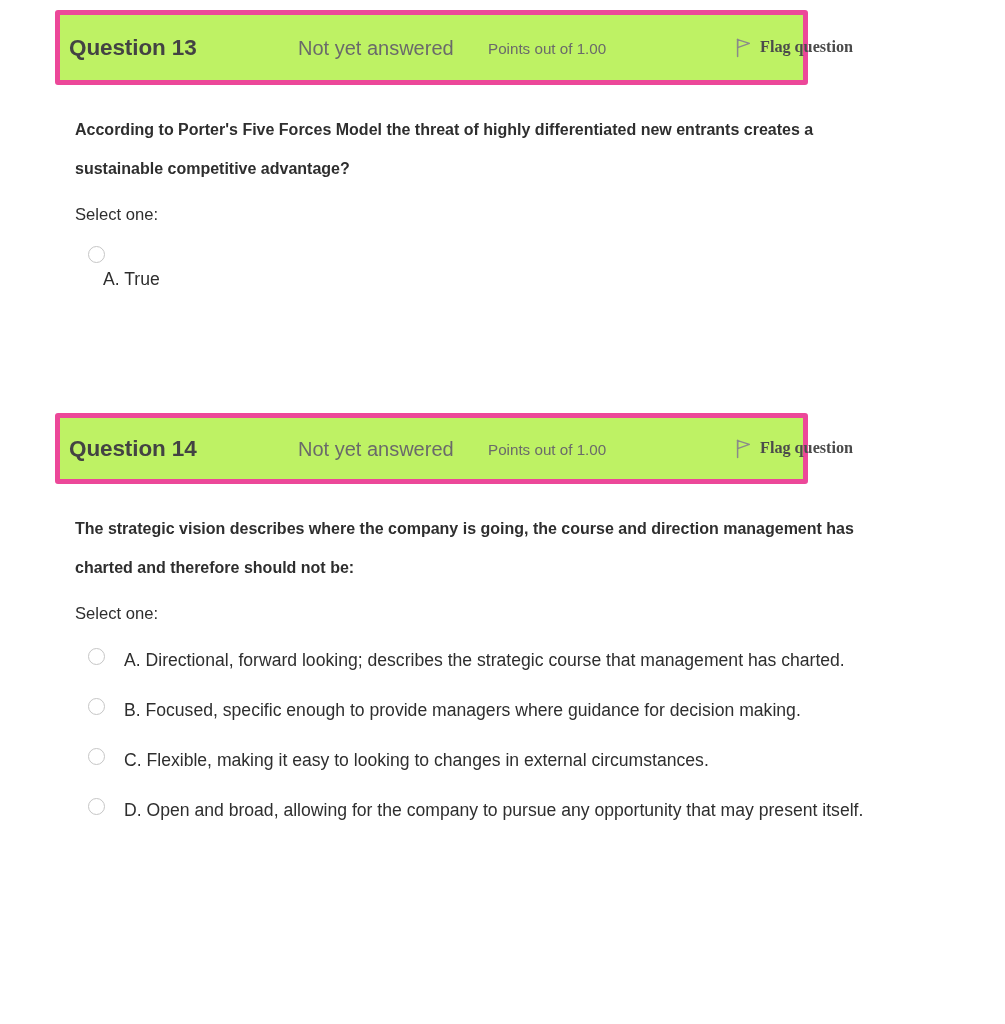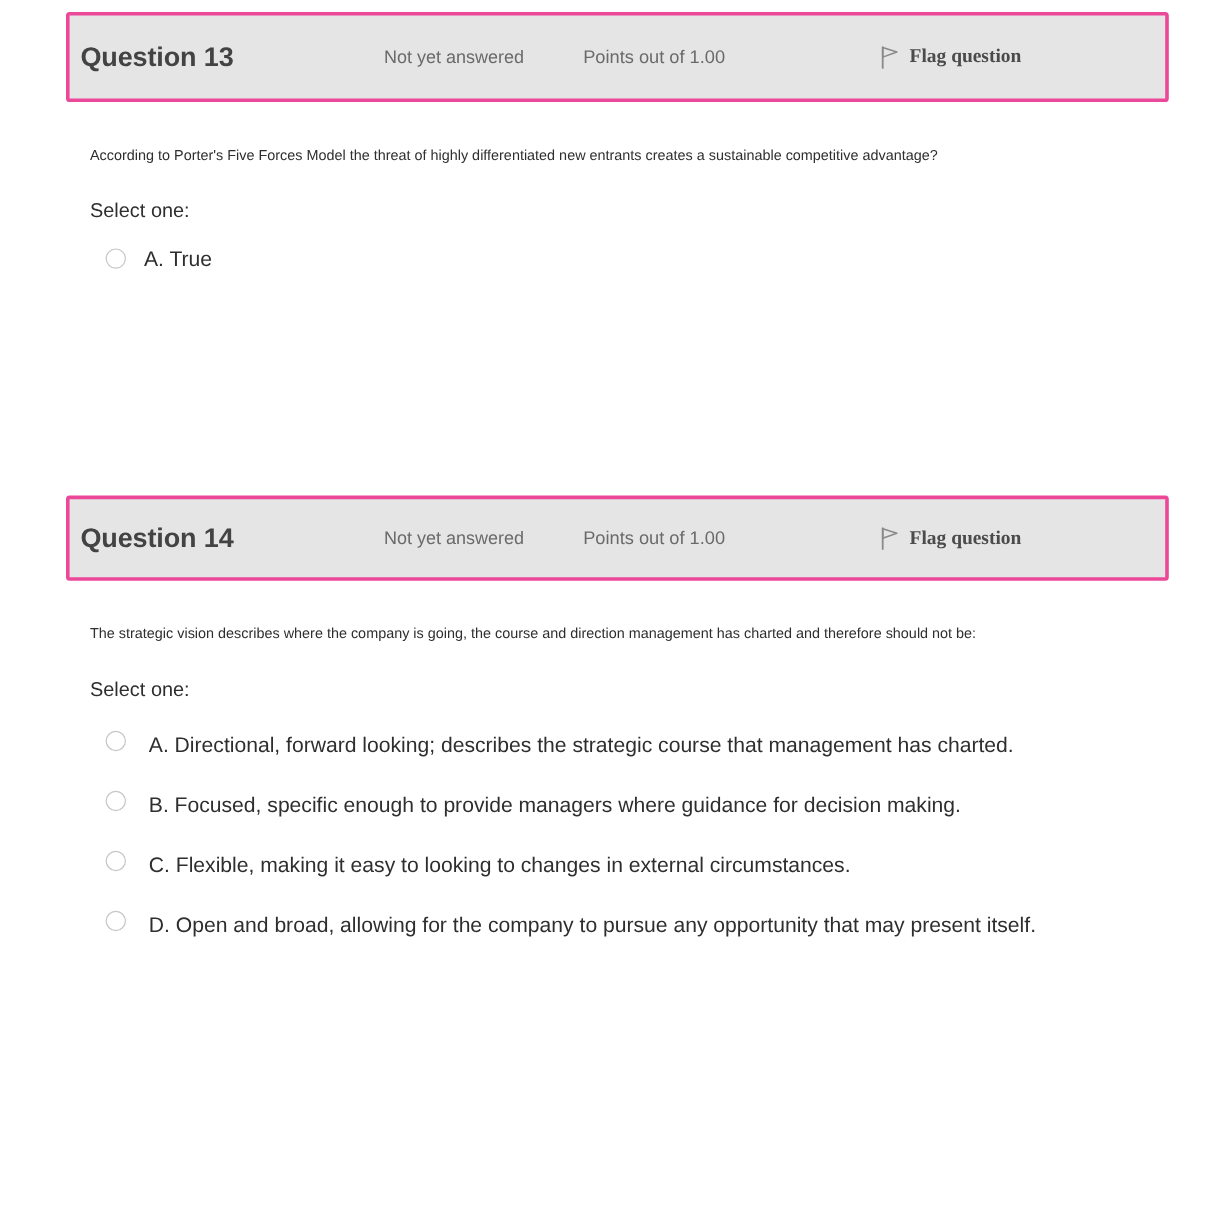--- a/index.html
+++ b/index.html
@@ -25,48 +25,47 @@
   .question-block {
     position: absolute;
     left: 55px;
     width: 919px;
   }
   #q13-block { top: 10px; }
   #q14-block { top: 413px; }
 
   .q-header {
     position: relative;
-    background: #e5e5e5;
-    border: 3px solid #ec4899;
+    background: #bef264;
+    border: 5px solid #ec4899;
     border-radius: 3px;
     height: 75px;
-    width: 919px;
+    width: 753px;
   }
   #q14-block .q-header { height: 71px; }
 
   .q-number {
     position: absolute;
     left: 9px;
     top: 50%;
     transform: translateY(-50%);
     font-size: 22.5px;
     font-weight: bold;
     color: #434343;
     letter-spacing: -0.1px;
     white-space: nowrap;
   }
   .q-state {
     position: absolute;
     left: 238px;
     top: 50%;
     transform: translateY(-50%);
-    font-size: 15px;
+    font-size: 20px;
     color: #6a6a6a;
     white-space: nowrap;
-    margin-left: 24px;
   }
   .q-points {
     position: absolute;
     left: 428px;
     top: 50%;
     transform: translateY(-50%);
     font-size: 15.2px;
     color: #6a6a6a;
     white-space: nowrap;
   }
@@ -93,25 +92,26 @@
     font-weight: bold;
     color: #4b4b4b;
   }
 
   .q-body {
     position: relative;
     padding-left: 20px;
     padding-top: 25px;
   }
   .q-text {
-    font-size: 12px;
+    font-size: 16px;
     line-height: 39px;
     color: #2e2e2e;
     max-width: 810px;
     margin: 0;
+    font-weight: bold;
   }
   .select-one {
     font-size: 16.6px;
     color: #2e2e2e;
     margin-bottom: 0;
   }
   .answers {
     list-style: none;
     margin: 0;
     padding: 0;
@@ -135,21 +135,21 @@
     margin-top: 7px;
     cursor: pointer;
   }
   .answer-text {
     font-size: 17.6px;
     line-height: 39px;
     color: #2e2e2e;
     margin-left: 19px;
     max-width: 800px;
   }
-  #q13-block .answer { margin-bottom: 6px; }
+  #q13-block .answer { margin-bottom: 6px; flex-direction: column; }
   #q13-block .answer-text { line-height: 32px; margin-left: 15px; }
   #q13-block .radio { margin-top: 7px; }
   #q14-block .answers { margin-top: 17px; }
   #q14-block .answer { margin-bottom: 11px; }
 </style>
 </head>
 <body>
 
 <div class="page">
 

